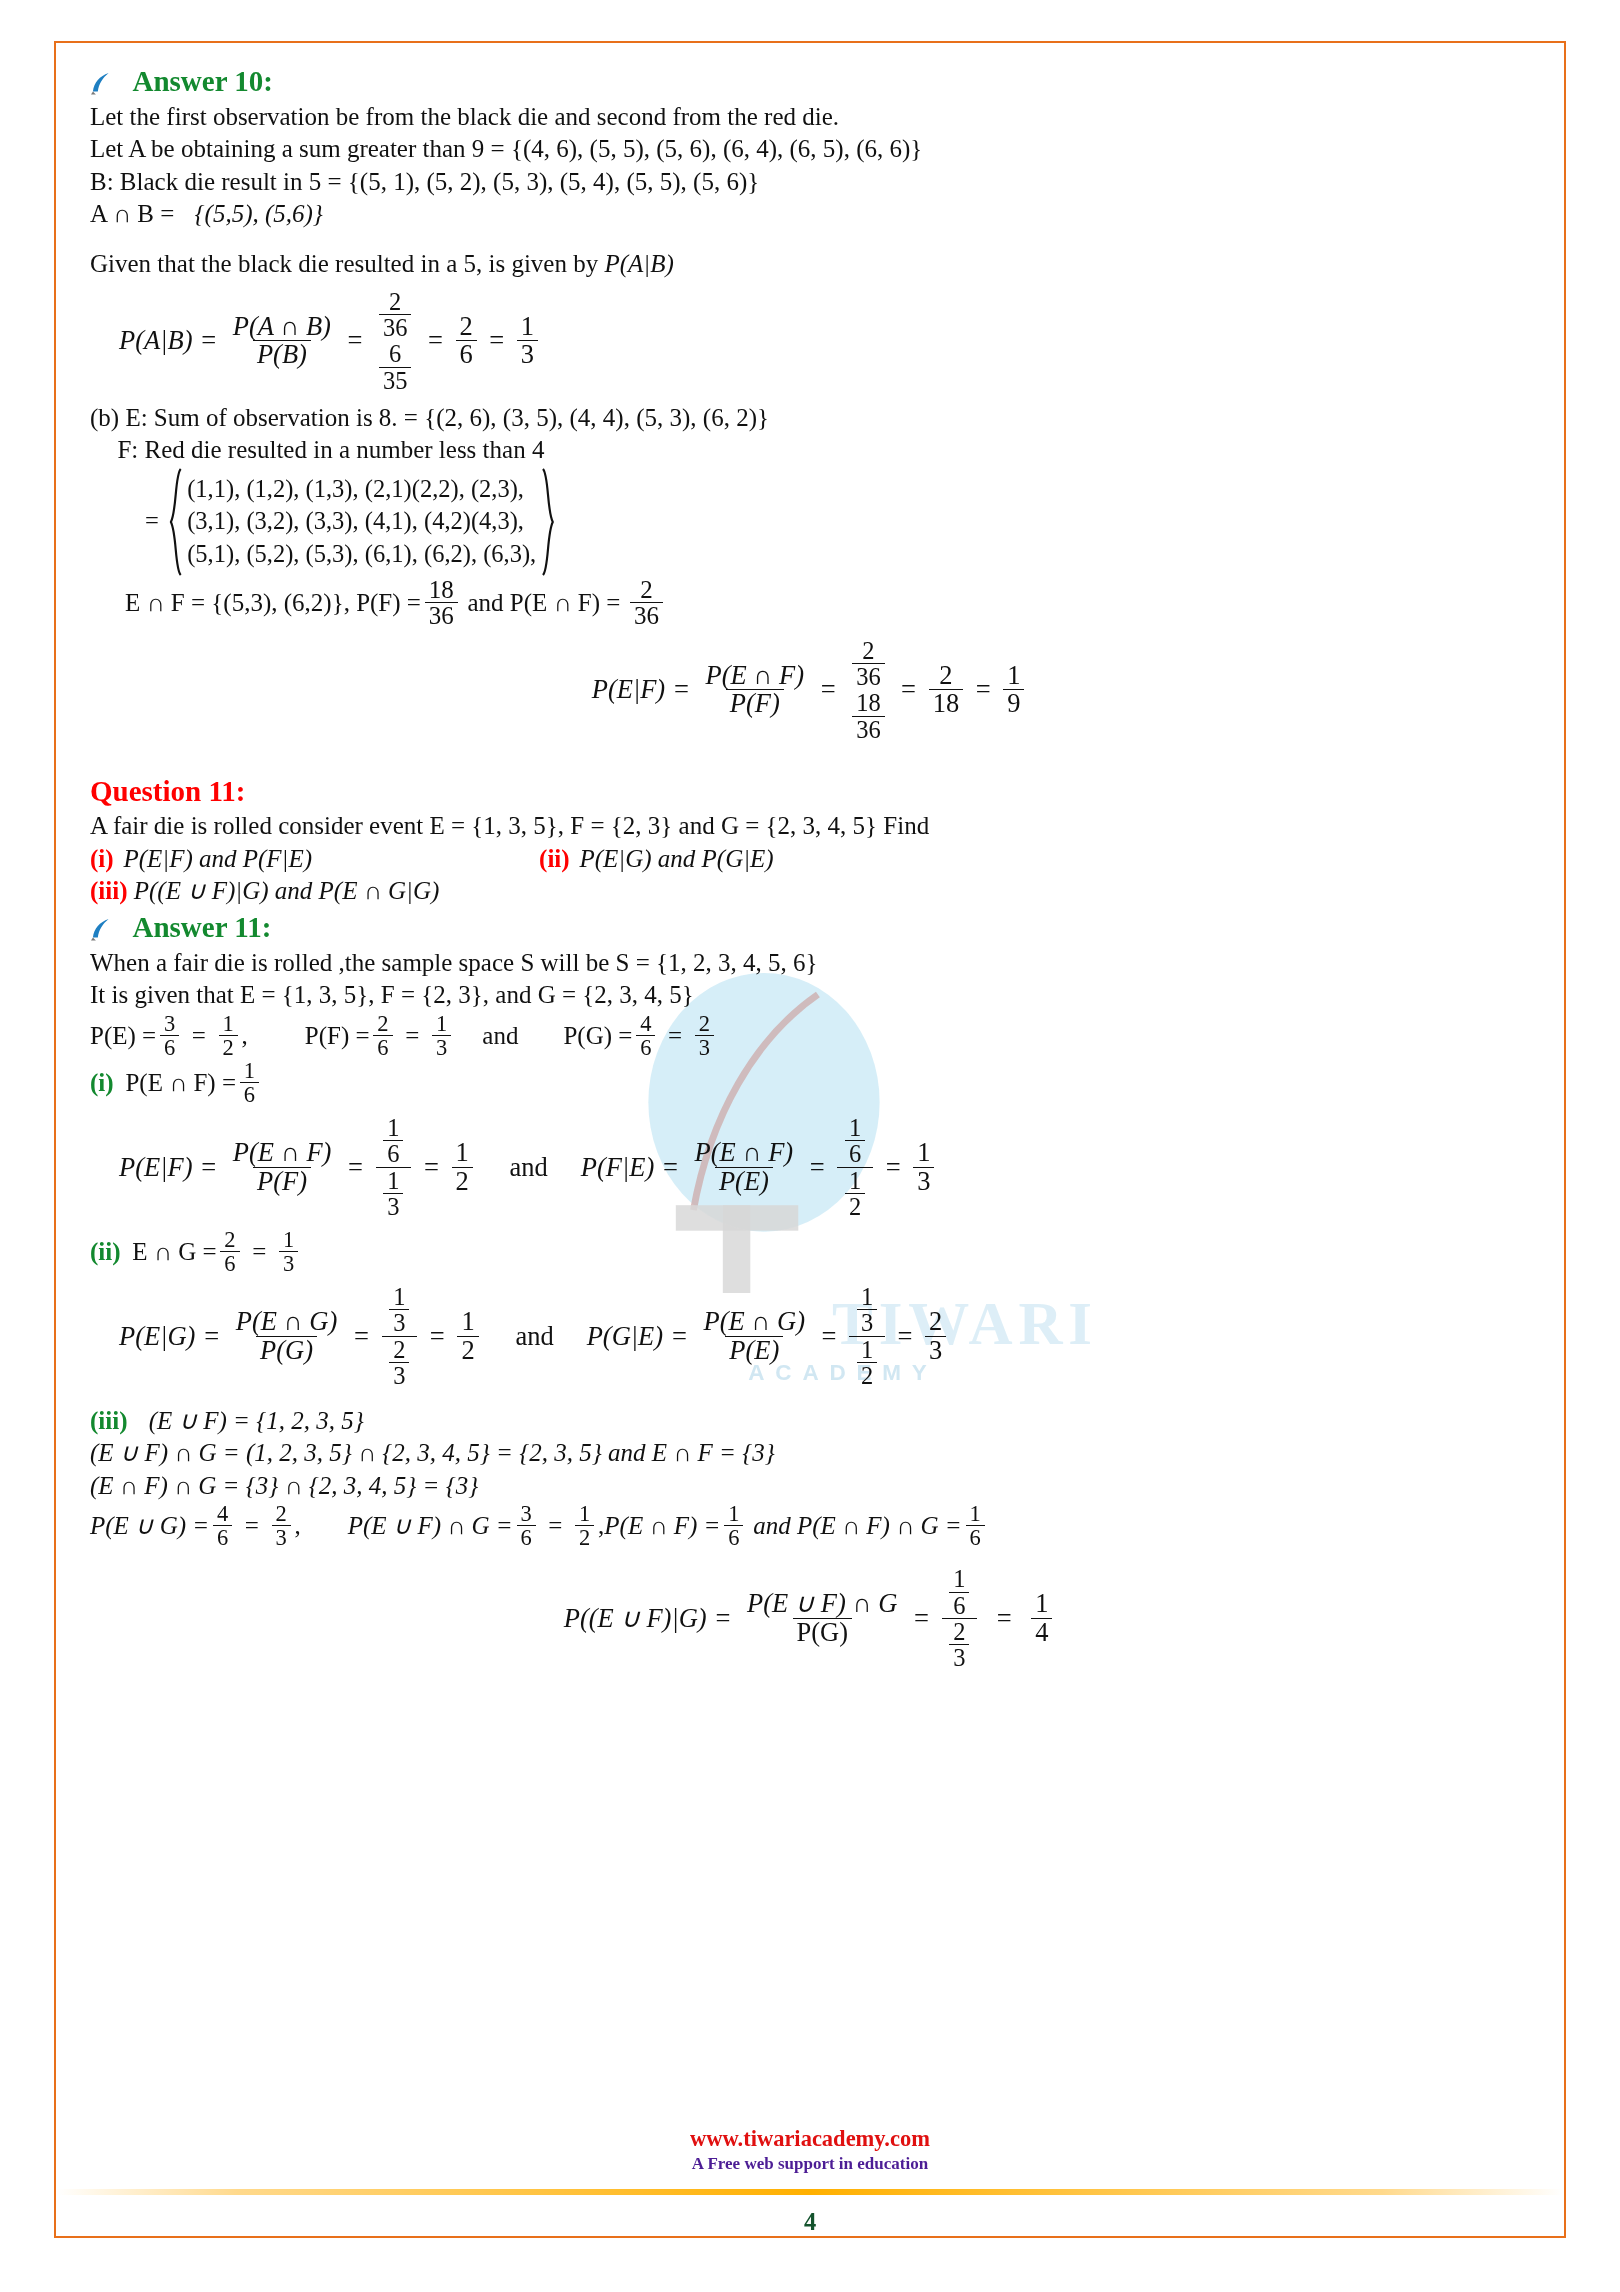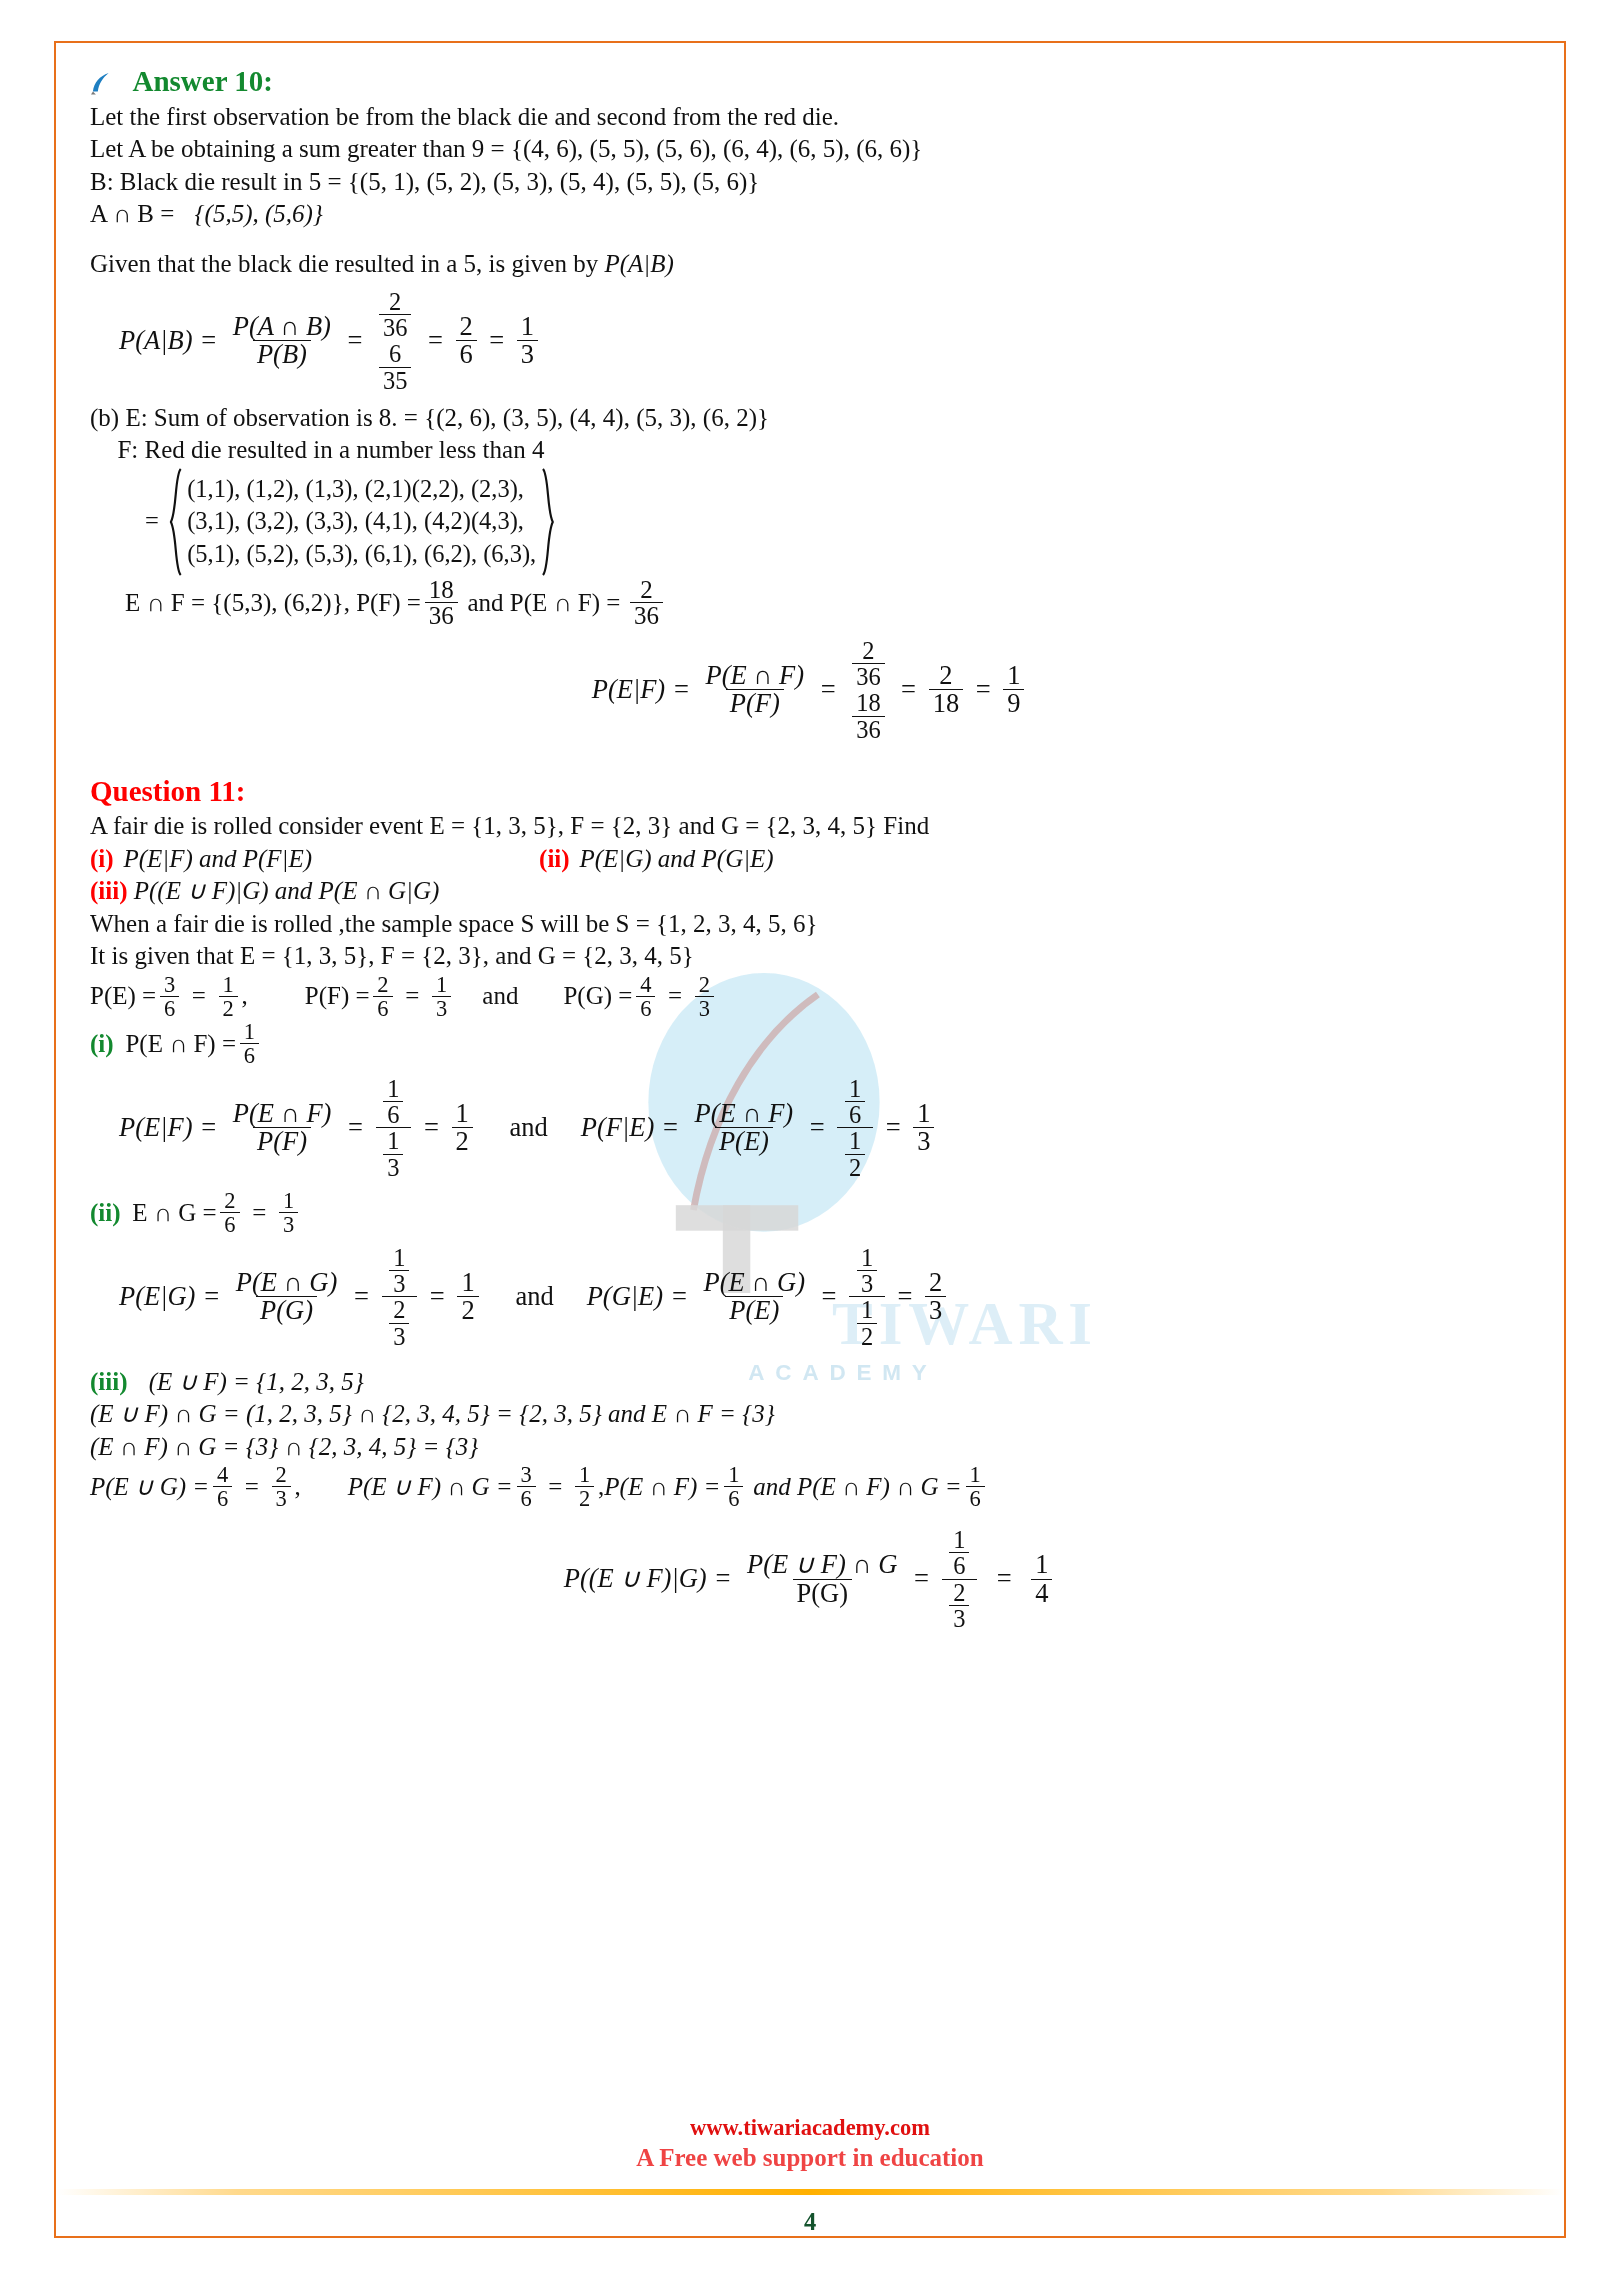--- a/index.html
+++ b/index.html
@@ -134,21 +134,21 @@
     display:flex; flex-direction:column; justify-content:center;
     padding:0 3.9px; font-size:24.5px; line-height:1.32;
   }
 
   
   #footer{
     position:absolute; left:57px; right:57px; bottom:57px;
     text-align:center; z-index:3;
   }
   .f-url{ color:#E01010; font-weight:bold; font-size:22.5px; line-height:1.25; }
-  .f-tag{ color:#ef4444; font-weight:bold; font-size:25px; line-height:1.3; }
+  .f-tag{ color:#4c1d95; font-weight:bold; font-size:17px; line-height:1.3; }
   .f-rule{
     margin:14.7px auto 0 auto; width:100%; height:5.9px;
     background:linear-gradient(90deg,
       rgba(255,190,60,0) 0%,
       rgba(255,186,45,.55) 12%,
       #FFB000 50%,
       rgba(255,186,45,.55) 88%,
       rgba(255,190,60,0) 100%);
     border-radius:2.9px;
   }
@@ -317,20 +317,29 @@
     <span class="red-lbl">(ii)</span>
     <span style="display:inline-block;width:9.8px"></span>
     <span class="mi">P(E|G) and P(G|E)</span>
   </div>
 
   <div class="ln">
     <span class="red-lbl">(iii)</span>
     <span class="mi">P((E ∪ F)|G) and P(E ∩ G|G)</span>
   </div>
 
+  <div class="ans-head">
+    <span class="feather-ic">
+      <svg viewBox="0 0 23 25" xmlns="http://www.w3.org/2000/svg">
+        <path d="M19 2 C10 5 4 12 3 21 L8 21 C9 13 13 7 19 2 Z" fill="#1E7FC2"></path>
+        <path d="M3 21 L1 24 L6 24 Z" fill="#7a7a7a"></path>
+      </svg>
+    </span>
+    <span>Answer 11:</span>
+  </div>
 
   <div class="ln">When a fair die is rolled ,the sample space S will be S = {1, 2, 3, 4, 5, 6}</div>
   <div class="ln">It is given that E = {1, 3, 5},   F = {2, 3}, and G = {2, 3, 4, 5}</div>
 
   <div class="eqrow" style="font-size:25px">
     <span>P(E) =</span>
     <span class="frac sm">
       <span class="num">3</span>
       <span class="den">6</span>
     </span>

